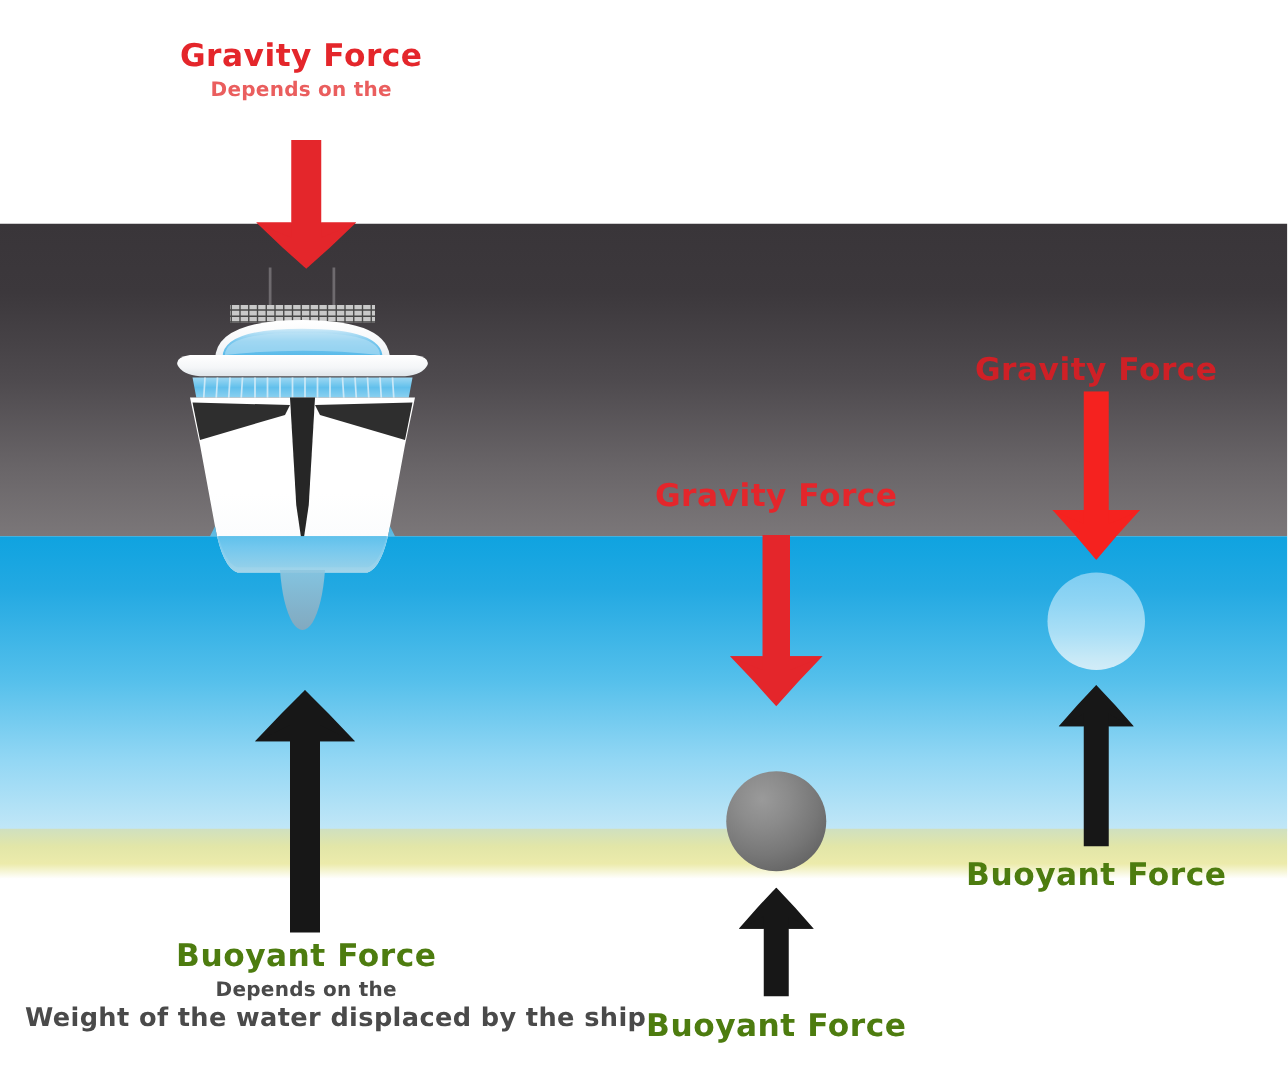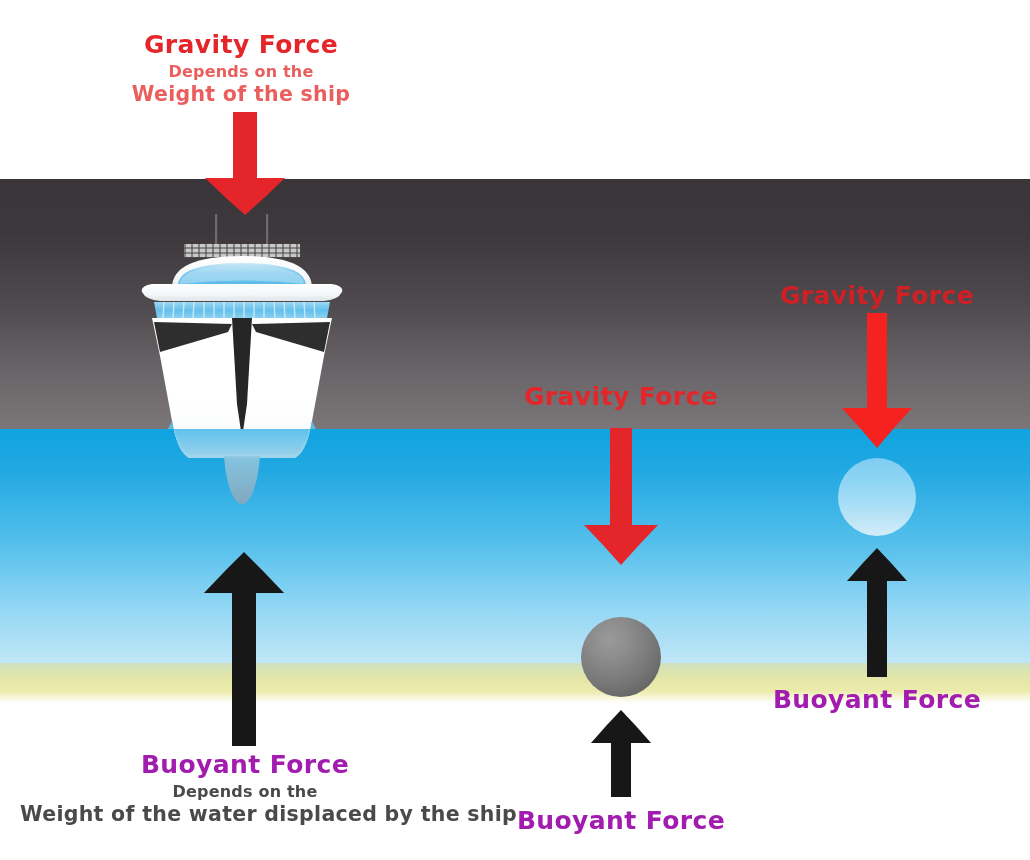--- a/index.html
+++ b/index.html
@@ -57,21 +57,21 @@
     letter-spacing: 0.2px;
   }
   .t-mid {
     font-size: 20.5px;
     font-weight: 600;
     letter-spacing: 0.3px;
   }
   .red      { color: #e4262b; }
   .red-soft { color: #ea5e5e; }
   .red-dim  { color: #cf2026; }
-  .dark     { color: #a21caf; }
+  .dark     { color: #4d7c0f; }
   .dark-soft{ color: #4a4a4a; }
 
   
   .arrow { position: absolute; }
   .arrow svg { display: block; }
 
   
   #ship { position: absolute; left: 128px; top: 206px; width: 228px; height: 340px; }
   #ship svg { display: block; }
 
@@ -91,21 +91,20 @@
 
 <div id="stage">
 
   <div class="layer" id="sky"></div>
   <div class="layer" id="water"></div>
   <div class="layer" id="sand"></div>
 
   <div class="label" style="left:112px; top:30px; width:258px;">
     <div class="t-big red">Gravity Force</div>
     <div class="t-small red-soft" style="margin-top:3px;">Depends on the</div>
-    <div class="t-mid red-soft" style="margin-top:1px;">Weight of the ship</div>
   </div>
 
   <div class="arrow" style="left:204px; top:112px;">
     <svg width="82" height="105" viewBox="0 0 82 105" aria-hidden="true">
       <path d="M29 0 H53 V66 L81 66 L60 86 Q41 103 41 103 Q41 103 22 86 L1 66 L29 66 Z" fill="#e4262b"></path>
       <path d="M1 66 L29 66 L29 78 Q18 74 1 66 Z" fill="#e4262b"></path>
       <path d="M81 66 L53 66 L53 78 Q64 74 81 66 Z" fill="#e4262b"></path>
     </svg>
   </div>
 

